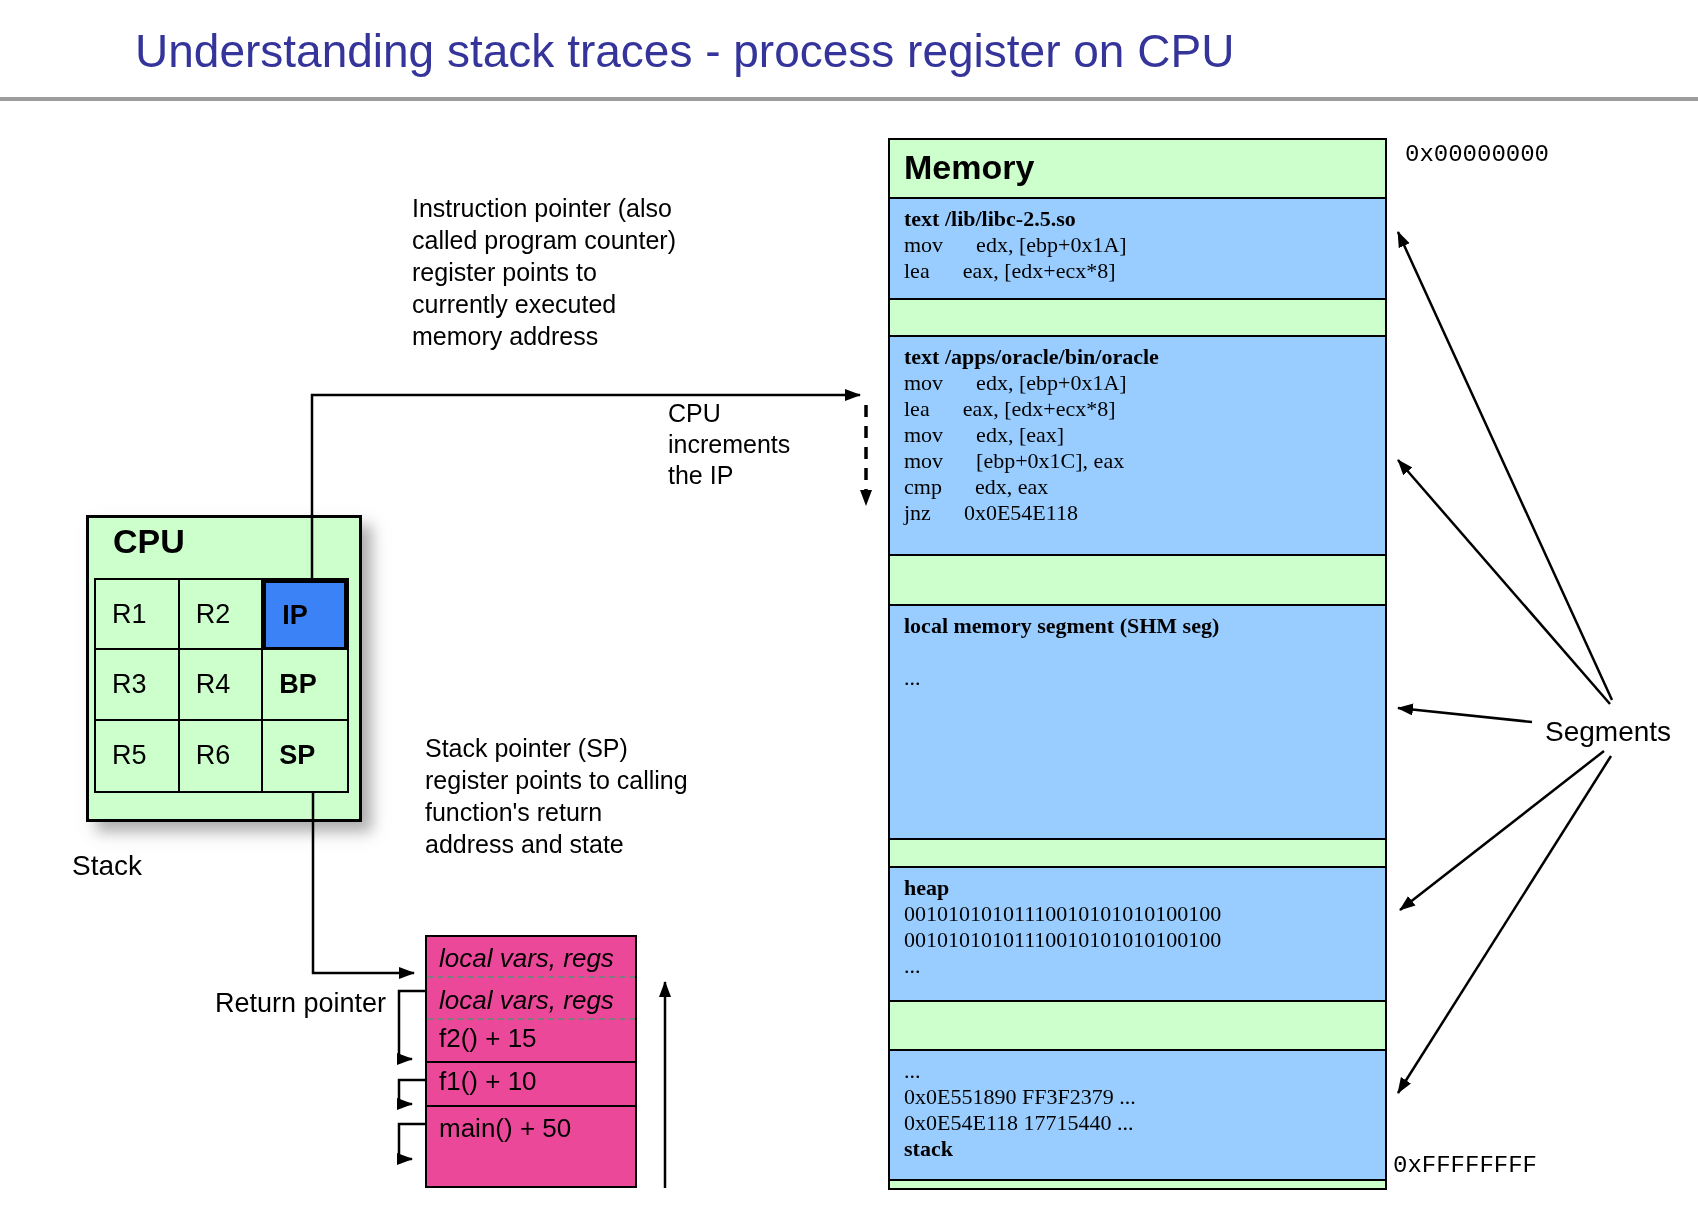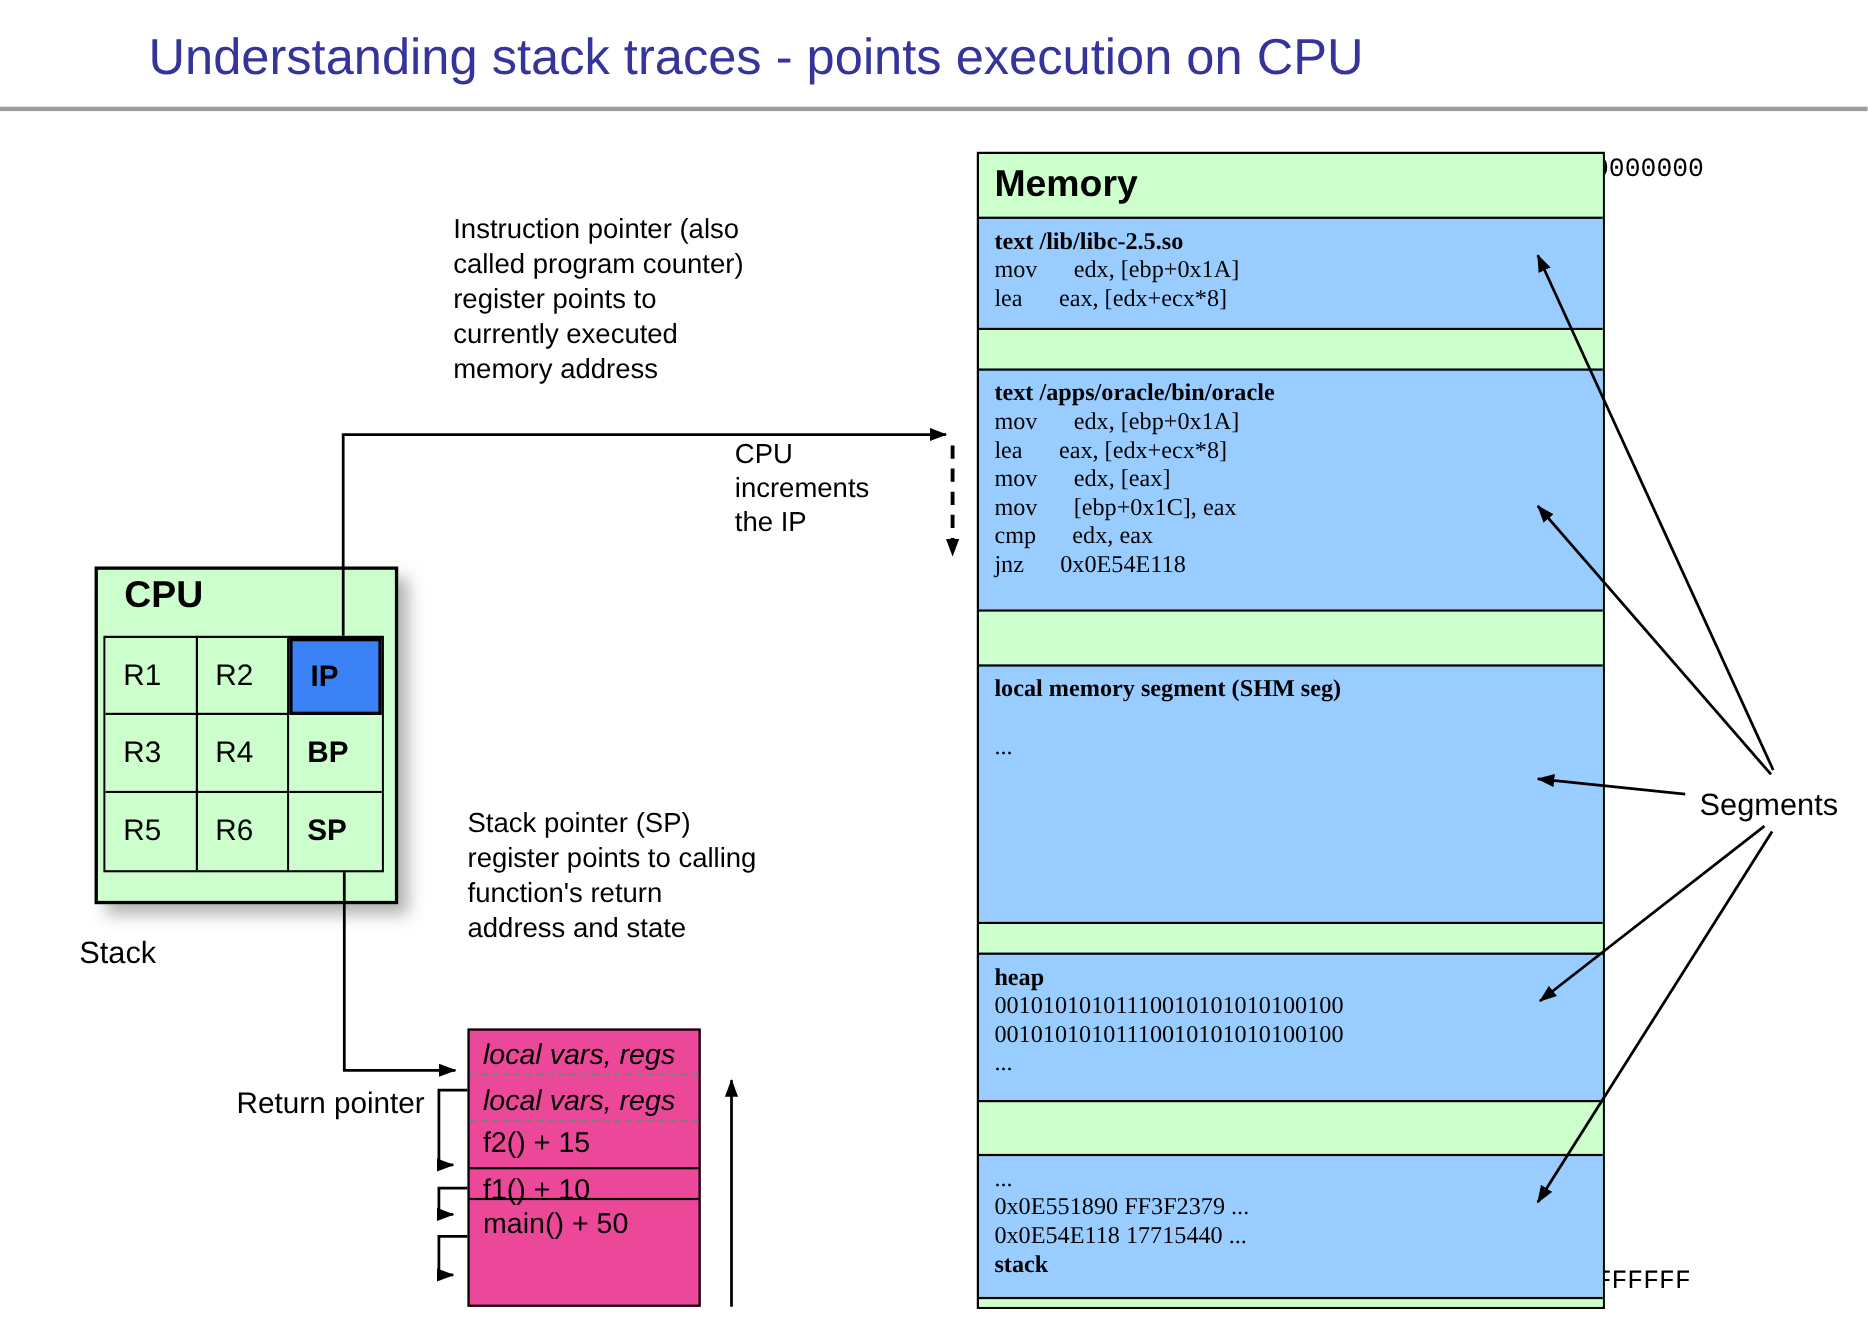--- a/index.html
+++ b/index.html
@@ -39,38 +39,38 @@
 
   
   .stack-box{left:425px;top:935px;width:212px;height:253px;background:#ec4899;border:2px solid #000;
              box-sizing:border-box;}
   .srow{box-sizing:border-box;padding-left:12px;font-size:26px;display:flex;}
   .srow.dashed{border-bottom:2px dashed #7d7d7d;align-items:flex-end;padding-bottom:2px;font-style:italic;}
   .srow.solid{border-bottom:2px solid #000;align-items:flex-start;padding-top:3px;}
   .srow.last{align-items:flex-start;padding-top:6px;}
 
   
-  .mem-box{left:888px;top:138px;width:571px;height:1052px;border:2px solid #000;box-sizing:border-box;background:#ccffcc;}
+  .mem-box{left:888px;top:138px;width:499px;height:1052px;border:2px solid #000;box-sizing:border-box;background:#ccffcc;}
   .mseg{box-sizing:border-box;border-top:2px solid #000;overflow:hidden;}
   .mseg.first{border-top:none;}
   .mseg.green{background:#ccffcc;}
   .mseg.blue{background:#99ccff;padding:7px 14px 0 14px;}
   .mem-title{font-size:34px;font-weight:bold;padding:8px 0 0 14px;}
   .mline{font-family:Liberation Serif, serif;font-size:22px;line-height:26px;white-space:pre;}
   .mhead{font-weight:bold;}
   .gap-top{margin-top:26px;}
 
   svg.overlay{position:absolute;left:0;top:0;width:1698px;height:1214px;pointer-events:none;}
 </style>
 </head>
 <body>
 
 <div class="canvas">
 
-  <div class="abs title">Understanding stack traces - points execution on CPU</div>
+  <div class="abs title">Understanding stack traces - process register on CPU</div>
   <div class="abs divider"></div>
 
   <div class="abs note note-ip">Instruction pointer (also
 called program counter)
 register points to
 currently executed
 memory address</div>
   <div class="abs note note-inc">CPU
 increments
 the IP</div>
@@ -96,21 +96,21 @@
       <div class="cpu-cell r3">R5</div>
       <div class="cpu-cell r3">R6</div>
       <div class="cpu-cell r3 c3 bold">SP</div>
     </div>
   </div>
 
   <div class="abs stack-box">
     <div class="srow dashed" style="height:41px">local vars, regs</div>
     <div class="srow dashed" style="height:42px">local vars, regs</div>
     <div class="srow solid" style="height:43px">f2() + 15</div>
-    <div class="srow solid" style="height:28px">f1() + 10</div>
+    <div class="srow solid" style="height:44px">f1() + 10</div>
     <div class="srow last" style="height:39px">main() + 50</div>
   </div>
 
   <div class="abs mem-box">
     <div class="mseg green first" style="height:57px">
       <div class="mem-title">Memory</div>
     </div>
     <div class="mseg blue" style="height:101px">
       <div class="mline mhead">text /lib/libc-2.5.so</div>
       <div class="mline">mov      edx, [ebp+0x1A]</div>

